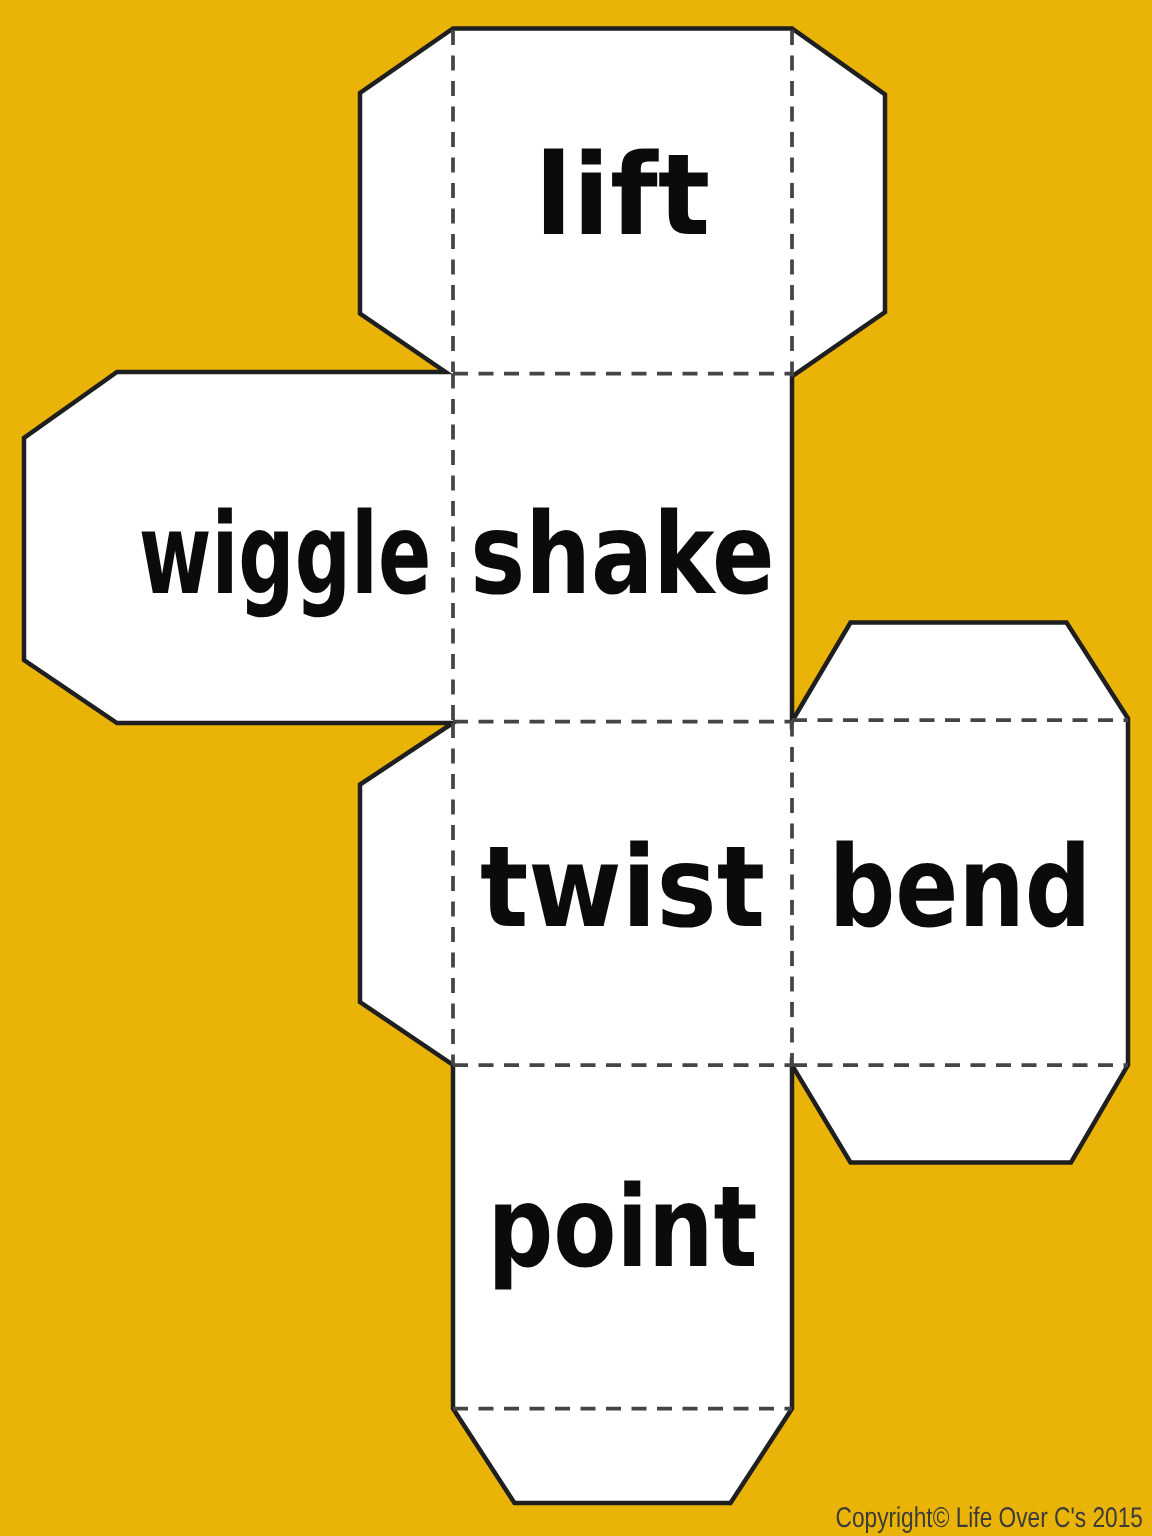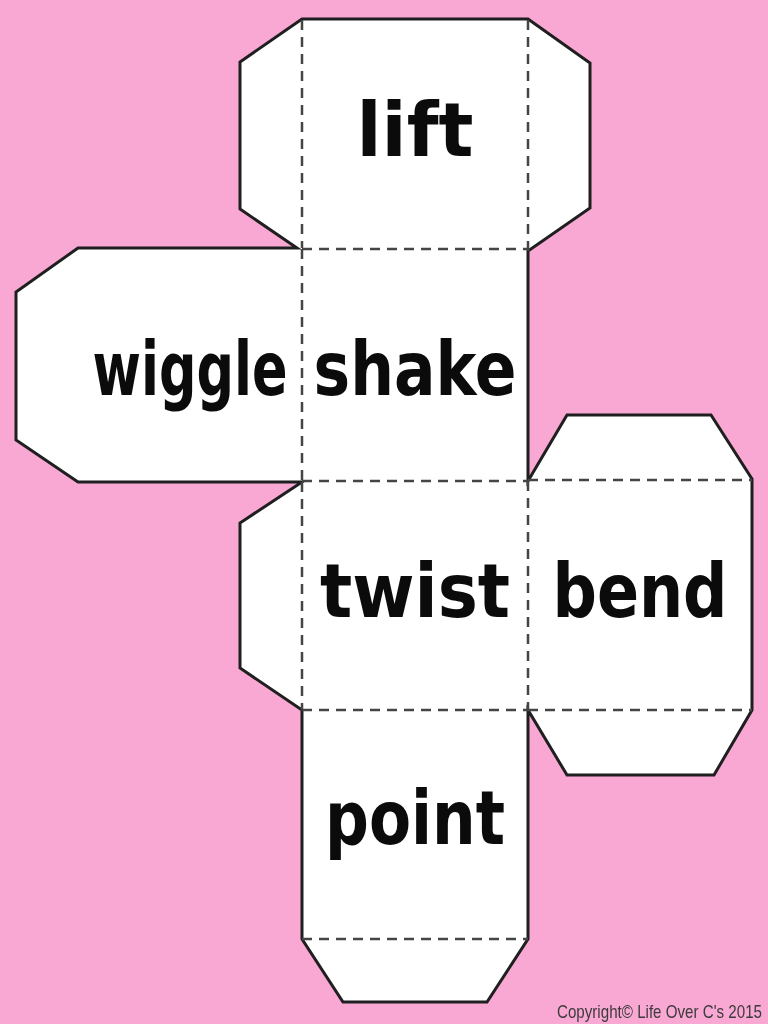--- a/index.html
+++ b/index.html
@@ -7,21 +7,21 @@
     padding: 0;
     background: #ffffff;
     width: 768px;
     height: 1024px;
     overflow: hidden;
   }
   .sheet {
     position: relative;
     width: 768px;
     height: 1024px;
-    background: #f9a8d4;
+    background: #eab308;
   }
   svg { display: block; }
   .cut {
     fill: #ffffff;
     stroke-width: 3;
     stroke-linejoin: miter;
     stroke-linecap: square;
   }
   .folds line {
     stroke-width: 2.5;

